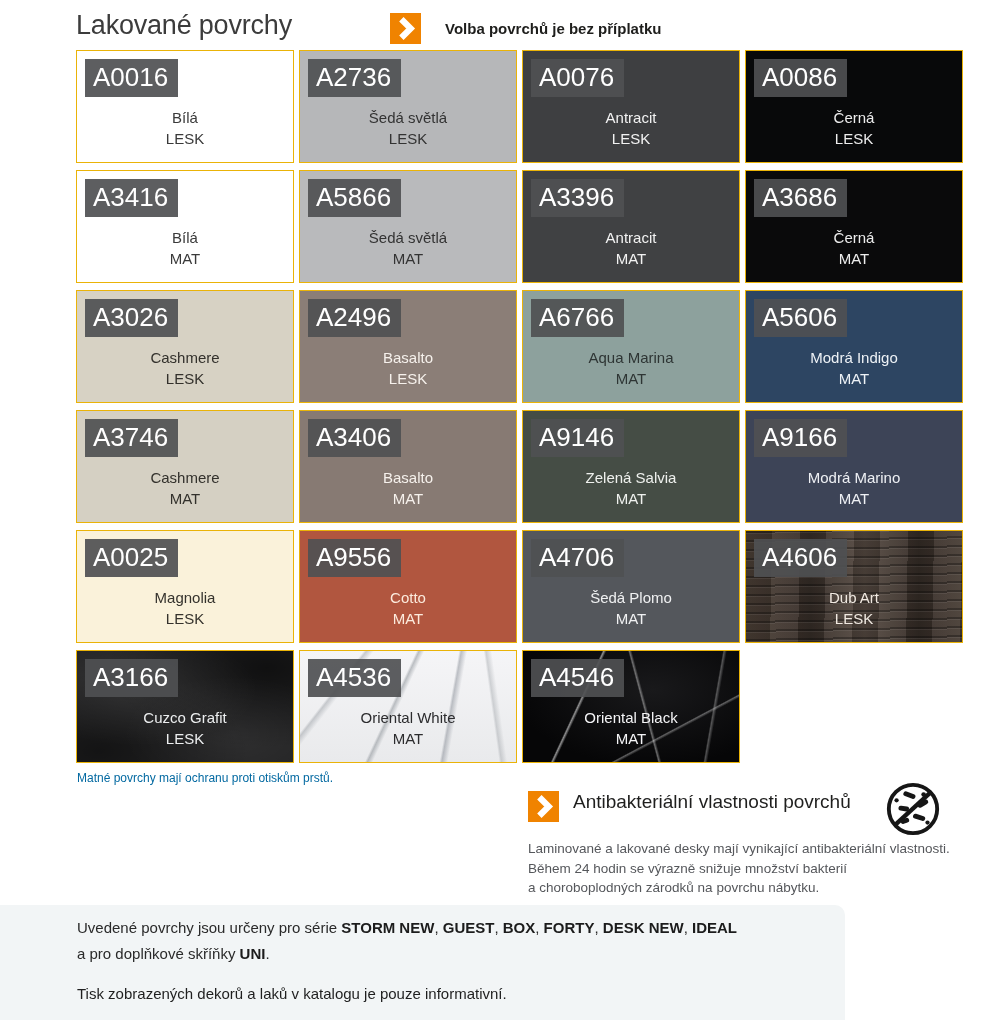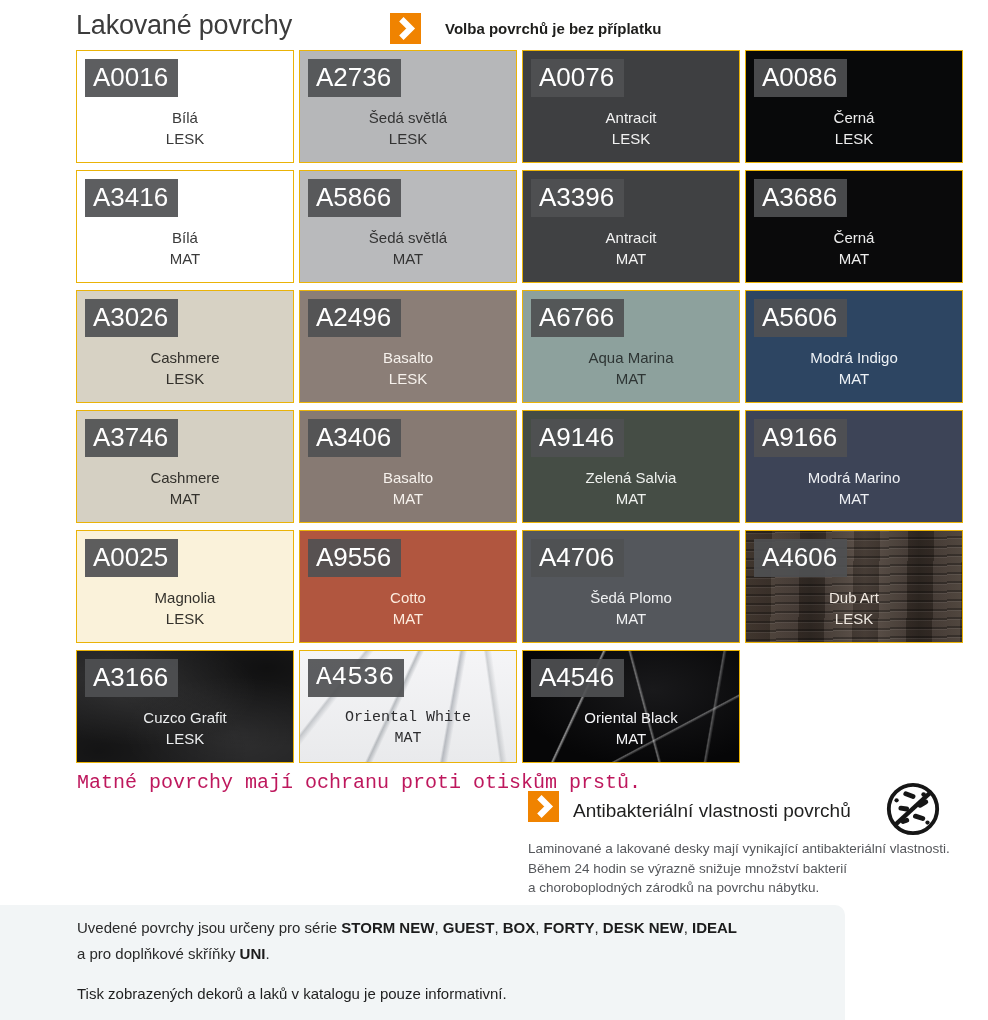--- a/index.html
+++ b/index.html
@@ -32,31 +32,31 @@
     radial-gradient(ellipse at 28% 35%, rgba(255,255,255,.08), transparent 55%),
     radial-gradient(ellipse at 72% 75%, rgba(255,255,255,.05), transparent 50%),
     radial-gradient(ellipse at 88% 15%, rgba(0,0,0,.55), transparent 60%),
     radial-gradient(ellipse at 10% 90%, rgba(0,0,0,.45), transparent 55%),
     #242425;}
   .tex-marble-white{background:
     linear-gradient(115deg, transparent 43.5%, rgba(140,146,152,.55) 44.5%, transparent 46.5%),
     linear-gradient(100deg, transparent 67.5%, rgba(120,126,136,.45) 68.5%, transparent 71%),
     linear-gradient(128deg, transparent 21%, rgba(155,160,166,.5) 22%, transparent 24.5%),
     linear-gradient(82deg, transparent 86%, rgba(150,155,160,.4) 87%, transparent 89.5%),
-    linear-gradient(180deg,#f5f5f7,#e9eaec); font-family: Liberation Mono, monospace;}
+    linear-gradient(180deg,#f5f5f7,#e9eaec);}
   .tex-marble-black{background:
     linear-gradient(115deg, transparent 29.6%, rgba(255,255,255,.55) 30.2%, transparent 31.2%),
     linear-gradient(75deg, transparent 54.8%, rgba(255,255,255,.4) 55.4%, transparent 56.4%),
     linear-gradient(152deg, transparent 69.8%, rgba(255,255,255,.35) 70.4%, transparent 71.6%),
     linear-gradient(100deg, transparent 84.8%, rgba(255,255,255,.3) 85.4%, transparent 86.6%),
     radial-gradient(ellipse at 60% 35%, #19191b, #060607 75%),#0a0a0b;}
 
-  .footnote{position:absolute;left:77px;top:771px;font-size:20px;color:#be185d;font-family:Liberation Mono, monospace;}
-
-  .antibac-head{position:absolute;left:528px;top:791px;display:flex;align-items:flex-end;gap:14px;}
+  .footnote{position:absolute;left:77px;top:771px;font-size:12px;color:#0369a1;}
+
+  .antibac-head{position:absolute;left:528px;top:791px;display:flex;align-items:flex-start;gap:14px;}
   .antibac-title{font-size:19px;color:#1f1f1e;font-weight:400;}
   .no-bacteria{position:absolute;left:884px;top:780px;}
   .antibac-body{position:absolute;left:528px;top:839px;font-size:13.5px;line-height:19.5px;color:#55575b;}
 
   .bottom-panel{position:absolute;left:0;top:905px;width:845px;height:115px;
                 background:#f2f5f6;border-top-right-radius:10px;}
   .panel-main{position:absolute;left:77px;top:10px;font-size:15px;line-height:26px;color:#2a2a2a;width:760px;}
   .panel-main b{font-weight:700;color:#1c1c1c;}
   .panel-note{position:absolute;left:77px;top:80px;font-size:15px;color:#1f1f1f;}
 </style>

